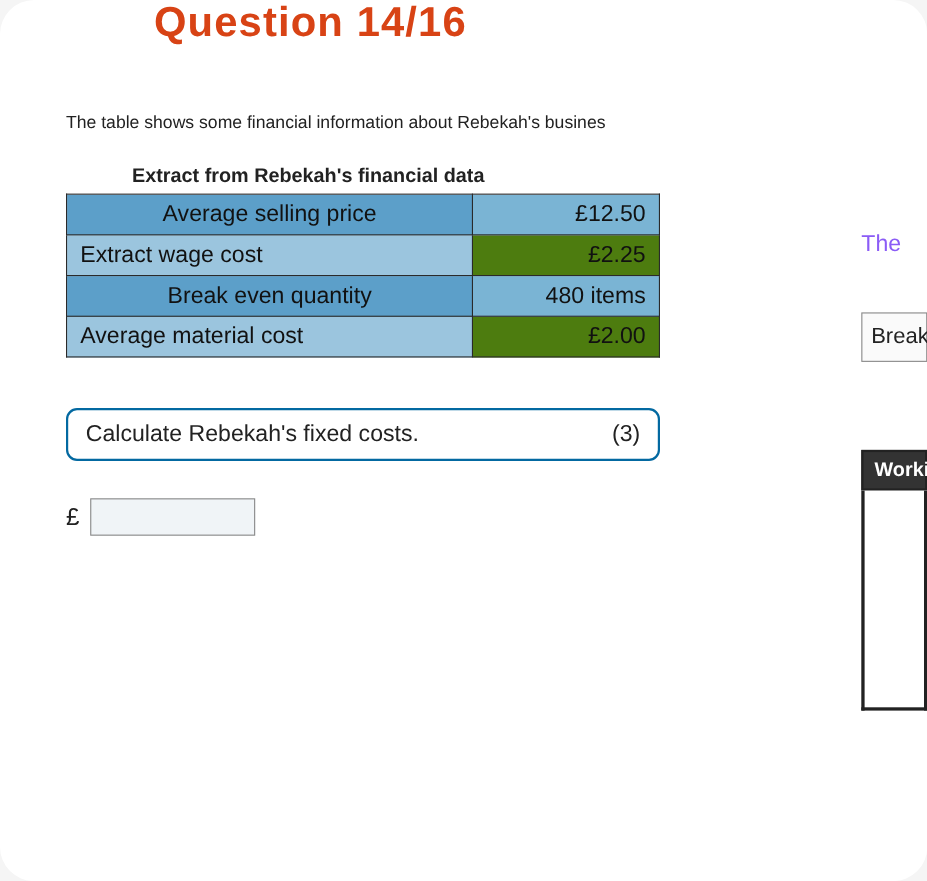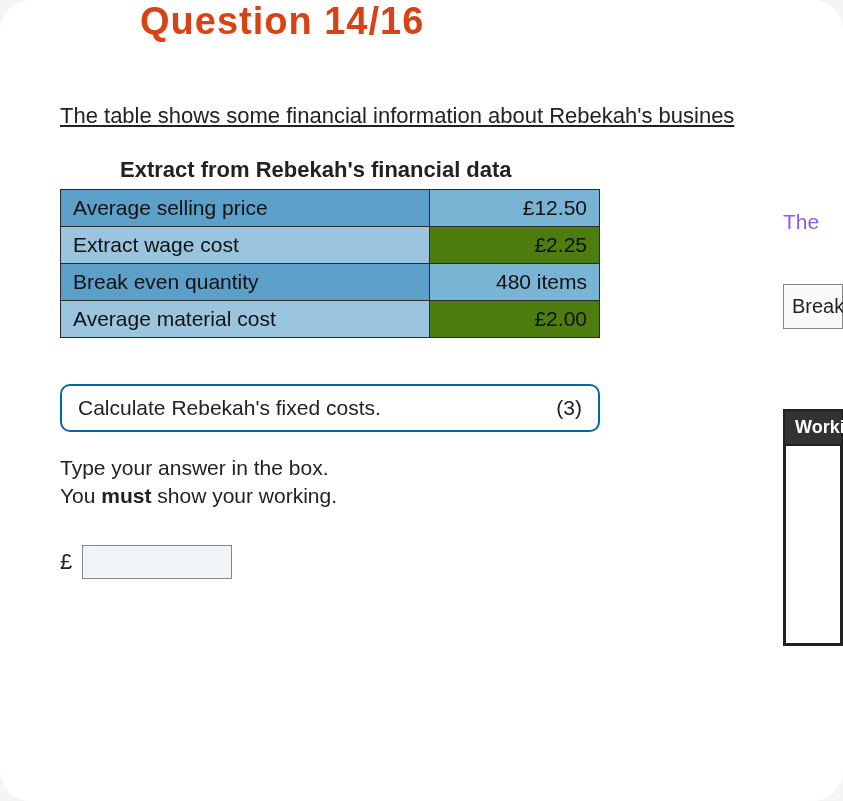--- a/index.html
+++ b/index.html
@@ -23,43 +23,42 @@
     }
     .question-header {
       font-size: 38px;
       font-weight: 700;
       color: #d84315;
       margin-left: 80px;
       margin-bottom: 60px;
       letter-spacing: 1px;
     }
     .intro-text {
-      font-size: 22px;
+      font-size: 16px;
       color: #222;
       margin-bottom: 28px;
-      text-decoration: underline;
     }
     .table-caption {
-      font-size: 22px;
+      font-size: 18px;
       font-weight: 700;
       color: #222;
       margin-left: 60px;
       margin-bottom: 6px;
     }
     .data-table {
       border-collapse: collapse;
       width: 540px;
       font-size: 21px;
       color: #111;
     }
     .data-table td {
       border: 1px solid #2a2a2a;
       padding: 6px 12px;
     }
-    .row-dark td:first-child { background: #5c9fc9; }
+    .row-dark td:first-child { background: #5c9fc9; text-align: center; }
     .row-light td:first-child { background: #9bc5de; }
     .data-table td:first-child {
       width: 370px;
     }
     .data-table td:last-child {
       text-align: right;
       width: 170px;
       background: #4d7c0f;
     }
     .row-dark td:last-child { background: #7ab4d4; }
@@ -163,26 +162,20 @@
       <td>£2.00</td>
     </tr>
   </tbody>
     </table>
 
   <div class="question-box">
     <span>Calculate Rebekah's fixed costs.</span>
     <span class="marks">(3)</span>
   </div>
 
-  <div class="instructions">
-    <div>Type your answer in the box.</div>
-    <div>
-      <span>You </span><b>must</b><span> show your working.</span>
-    </div>
-  </div>
 
   <div class="answer-row">
     <span>£</span>
     <input class="answer-input" type="text" value="" style="">
   </div>
 </div>
 
 <div class="right-panel">
   <div class="right-text1">The</div>
   <div class="formula-box">Breake</div>

